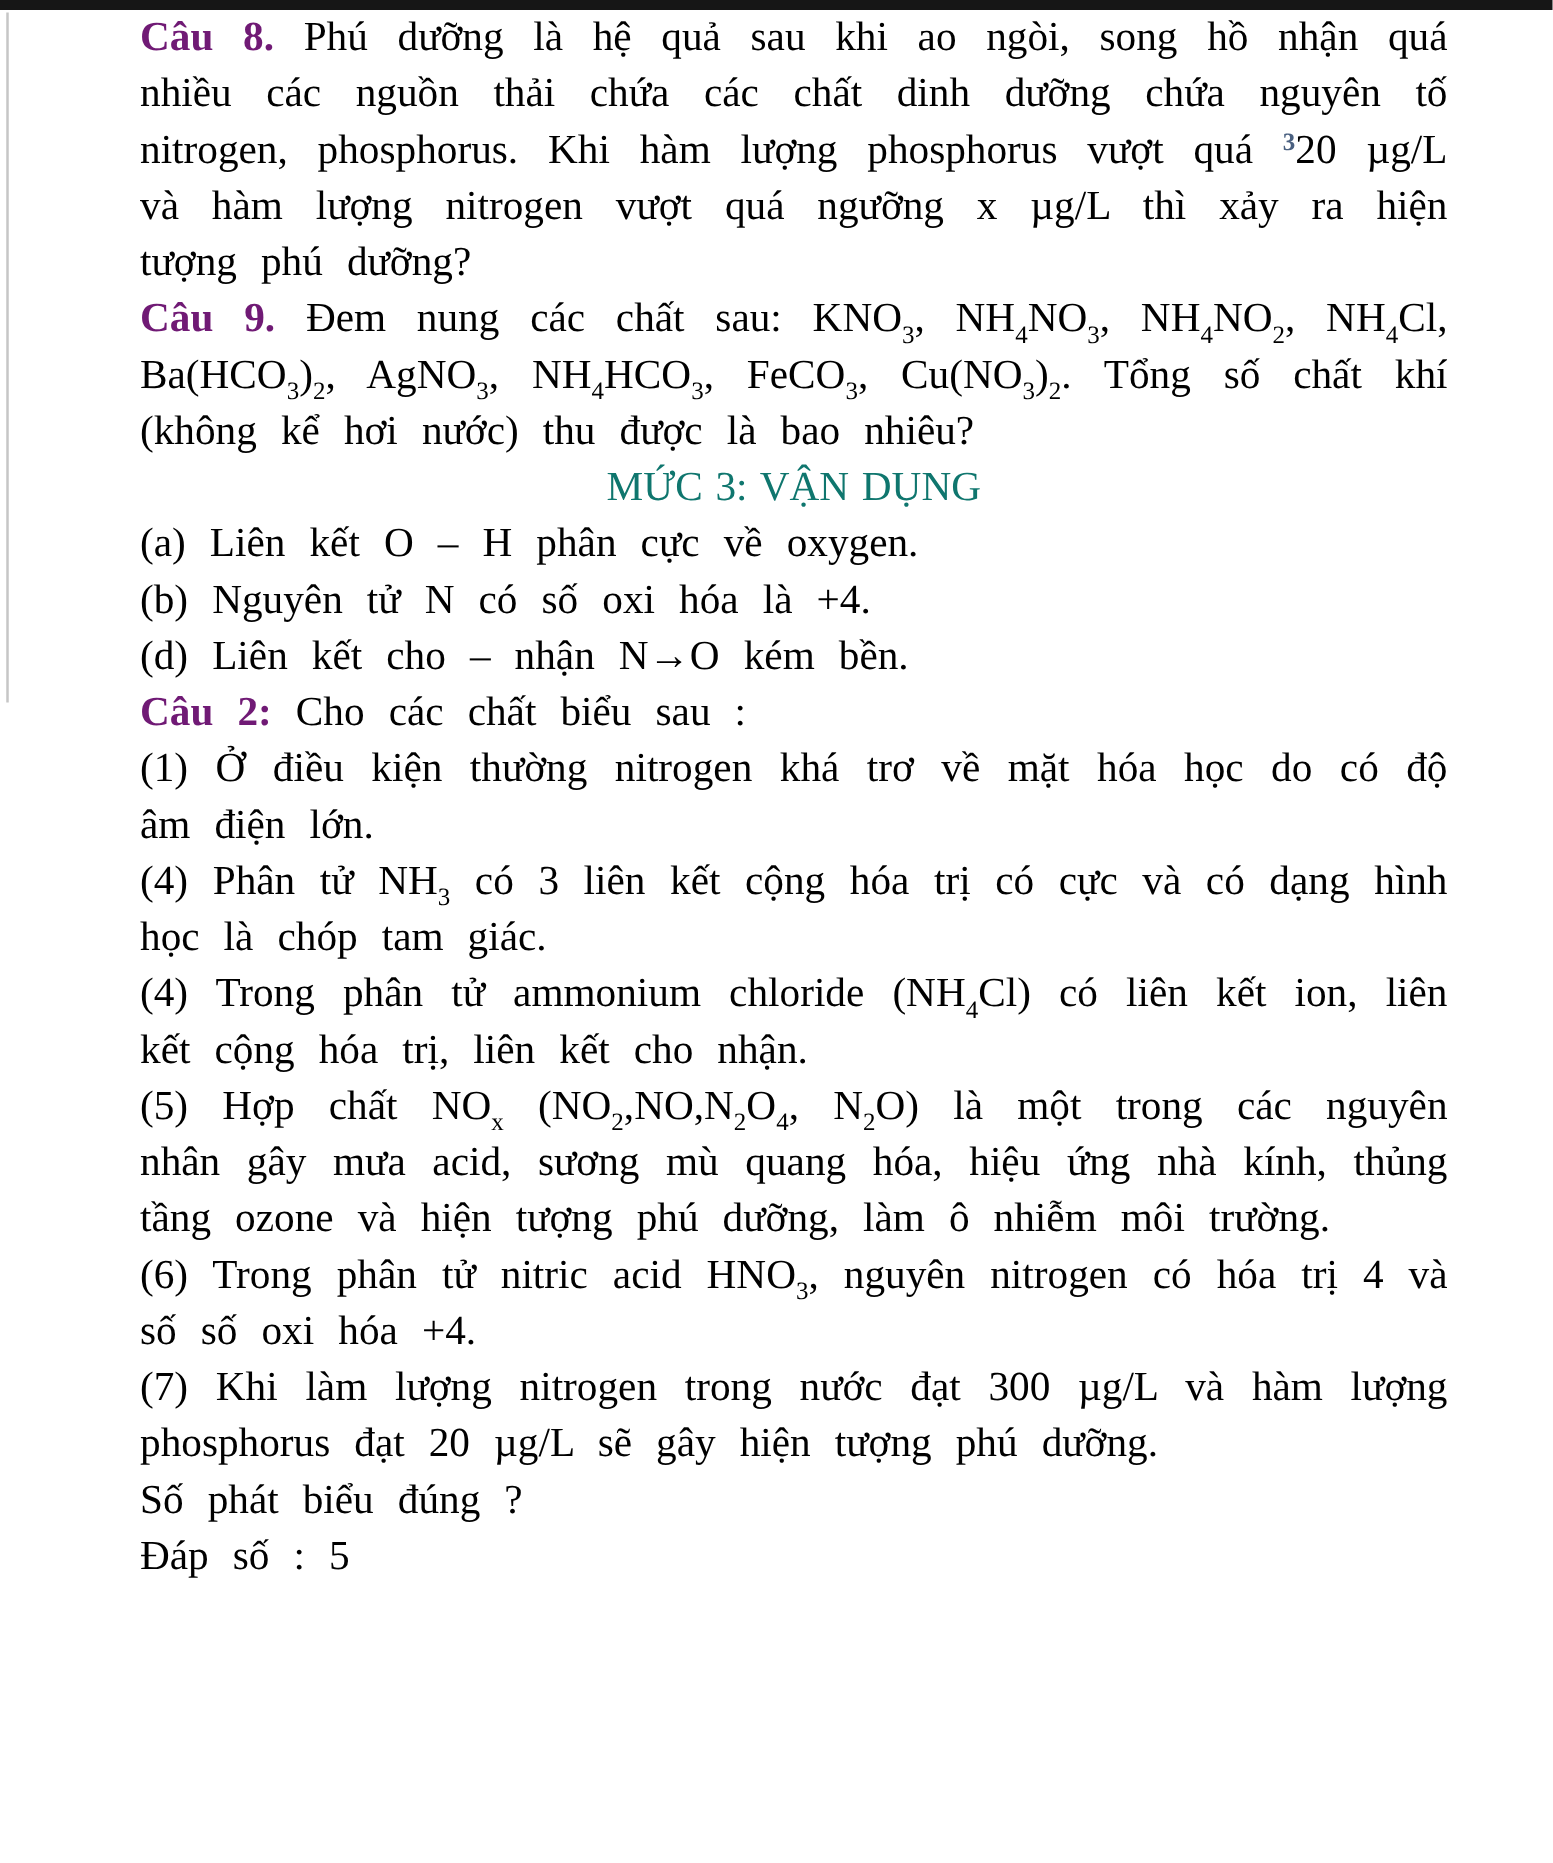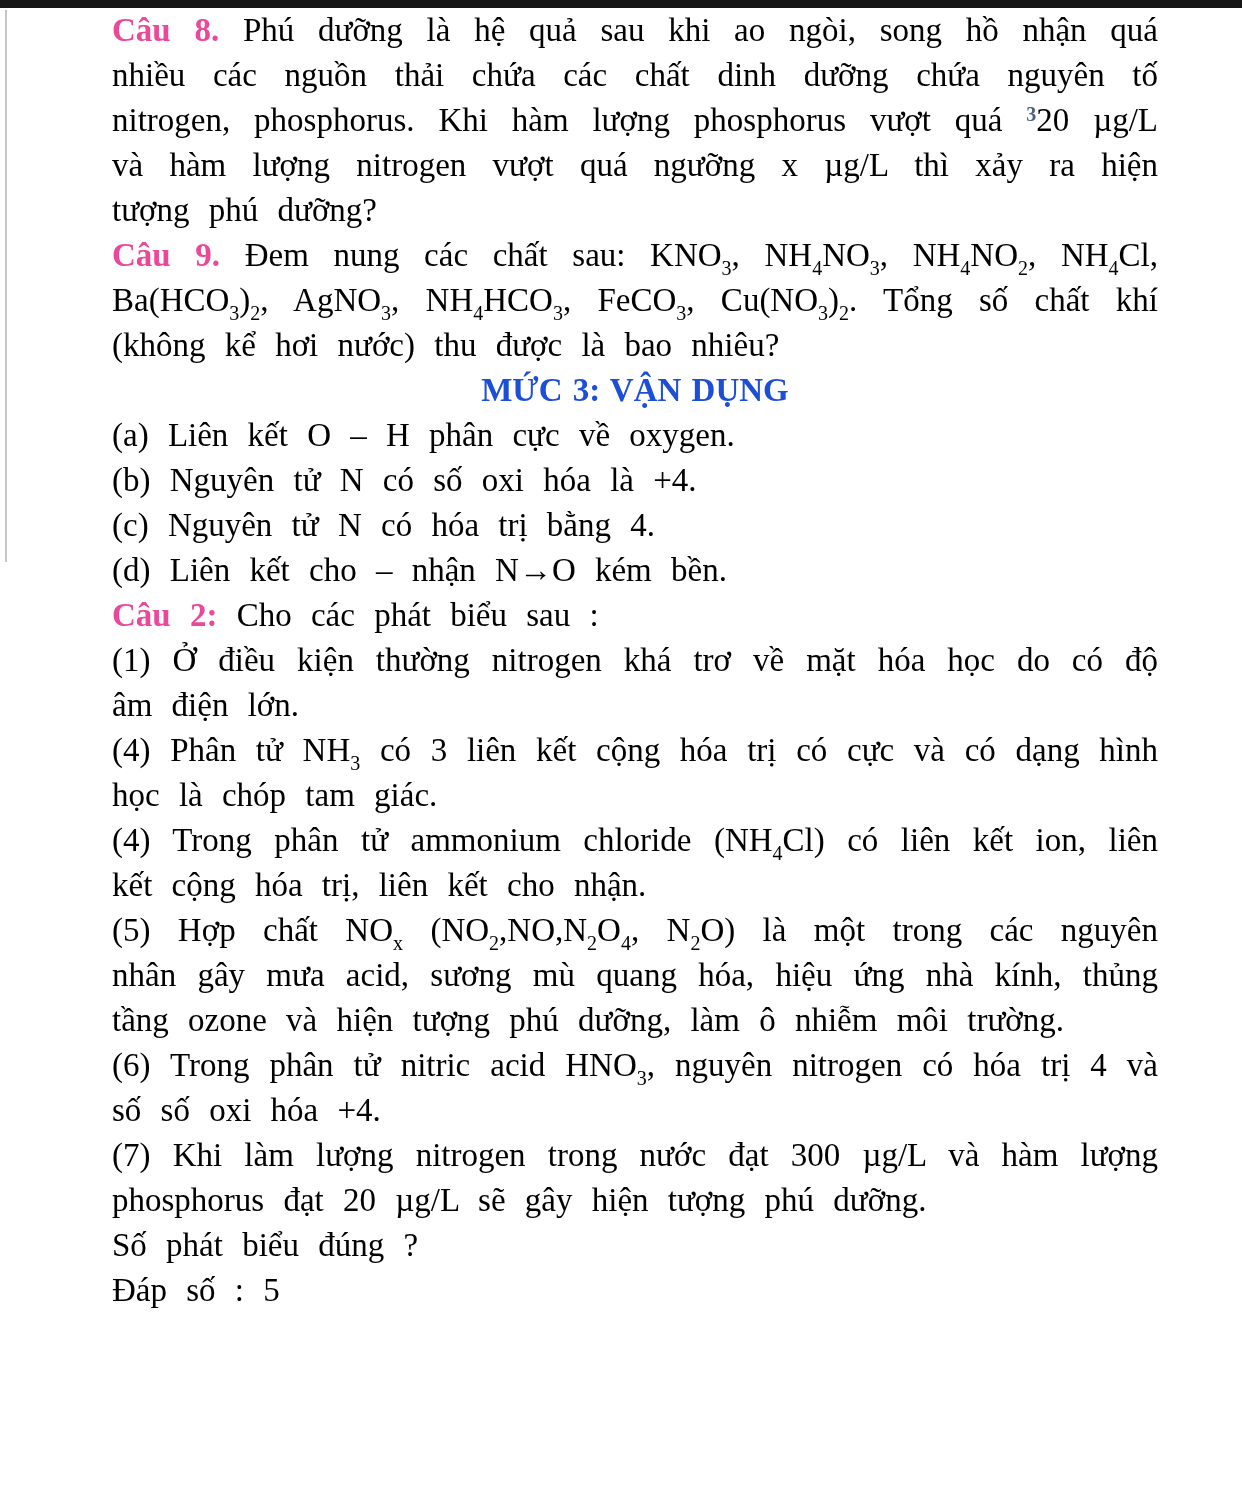--- a/index.html
+++ b/index.html
@@ -32,26 +32,26 @@
     line-height: 45px;
     text-align: justify;
     text-justify: inter-word;
     word-spacing: 11px;
   }
   .para.center {
     text-align: center;
     word-spacing: 2px;
   }
   .label {
-    color: #ec4899;
+    color: #701a75;
     font-weight: bold;
   }
   .heading {
-    color: #1d4ed8;
-    font-weight: bold;
+    color: #0f766e;
+    font-weight: normal;
   }
   .sub {
     font-size: 20px;
     line-height: 0;
     position: relative;
     top: 9px;
   }
   .supnote {
     font-size: 20px;
     line-height: 0;
@@ -65,23 +65,22 @@
 <body>
 
 <div class="top-bar"></div>
 <div class="left-line"></div>
 <div class="doc">
     <p class="para"><span class="label">Câu 8.</span><span> Phú dưỡng là hệ quả sau khi ao ngòi, song hồ nhận quá nhiều các nguồn thải chứa các chất dinh dưỡng chứa nguyên tố nitrogen, phosphorus. Khi hàm lượng phosphorus vượt quá </span><span class="supnote">3</span><span>20 µg/L và hàm lượng nitrogen vượt quá ngưỡng x µg/L thì xảy ra hiện tượng phú dưỡng?</span></p>
     <p class="para"><span class="label">Câu 9.</span><span> Đem nung các chất sau: KNO</span><span class="sub">3</span><span>, NH</span><span class="sub">4</span><span>NO</span><span class="sub">3</span><span>, NH</span><span class="sub">4</span><span>NO</span><span class="sub">2</span><span>, NH</span><span class="sub">4</span><span>Cl, Ba(HCO</span><span class="sub">3</span><span>)</span><span class="sub">2</span><span>, AgNO</span><span class="sub">3</span><span>, NH</span><span class="sub">4</span><span>HCO</span><span class="sub">3</span><span>, FeCO</span><span class="sub">3</span><span>, Cu(NO</span><span class="sub">3</span><span>)</span><span class="sub">2</span><span>. Tổng số chất khí (không kể hơi nước) thu được là bao nhiêu?</span></p>
     <p class="para center"><span class="heading">MỨC 3: VẬN DỤNG</span></p>
     <p class="para"><span>(a) Liên kết O – H phân cực về oxygen.</span></p>
     <p class="para"><span>(b) Nguyên tử N có số oxi hóa là +4.</span></p>
-    <p class="para"><span>(c) Nguyên tử N có hóa trị bằng 4.</span></p>
     <p class="para"><span>(d) Liên kết cho – nhận N→O kém bền.</span></p>
-    <p class="para"><span class="label">Câu 2:</span><span> Cho các phát biểu sau :</span></p>
+    <p class="para"><span class="label">Câu 2:</span><span> Cho các chất biểu sau :</span></p>
     <p class="para"><span>(1) Ở điều kiện thường nitrogen khá trơ về mặt hóa học do có độ âm điện lớn.</span></p>
     <p class="para"><span>(4) Phân tử NH</span><span class="sub">3</span><span> có 3 liên kết cộng hóa trị có cực và có dạng hình học là chóp tam giác.</span></p>
     <p class="para"><span>(4) Trong phân tử ammonium chloride (NH</span><span class="sub">4</span><span>Cl) có liên kết ion, liên kết cộng hóa trị, liên kết cho nhận.</span></p>
     <p class="para"><span>(5) Hợp chất NO</span><span class="sub">x</span><span> (NO</span><span class="sub">2</span><span>,NO,N</span><span class="sub">2</span><span>O</span><span class="sub">4</span><span>, N</span><span class="sub">2</span><span>O) là một trong các nguyên nhân gây mưa acid, sương mù quang hóa, hiệu ứng nhà kính, thủng tầng ozone và hiện tượng phú dưỡng, làm ô nhiễm môi trường.</span></p>
     <p class="para"><span>(6) Trong phân tử nitric acid HNO</span><span class="sub">3</span><span>, nguyên nitrogen có hóa trị 4 và số số oxi hóa +4.</span></p>
     <p class="para"><span>(7) Khi làm lượng nitrogen trong nước đạt 300 µg/L và hàm lượng phosphorus đạt 20 µg/L sẽ gây hiện tượng phú dưỡng.</span></p>
     <p class="para"><span>Số phát biểu đúng ?</span></p>
     <p class="para"><span>Đáp số : 5</span></p>
   </div>
 

